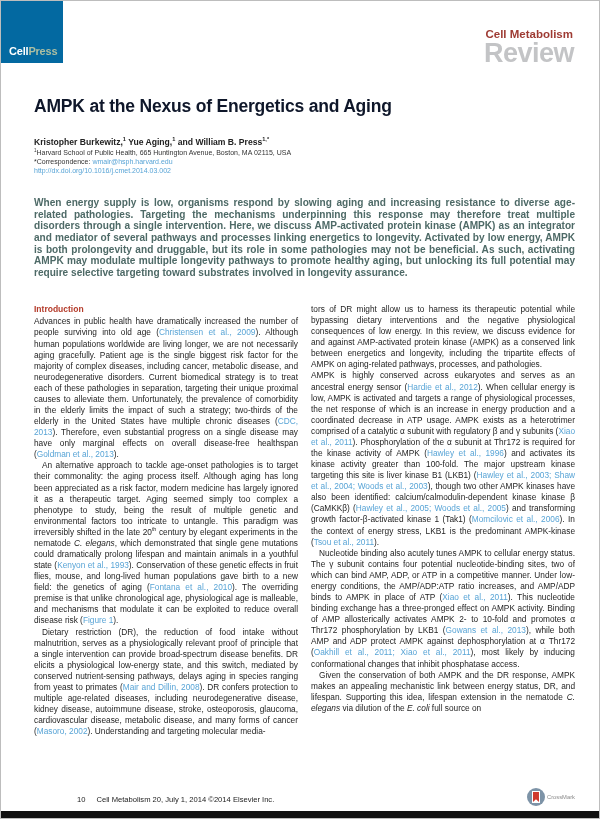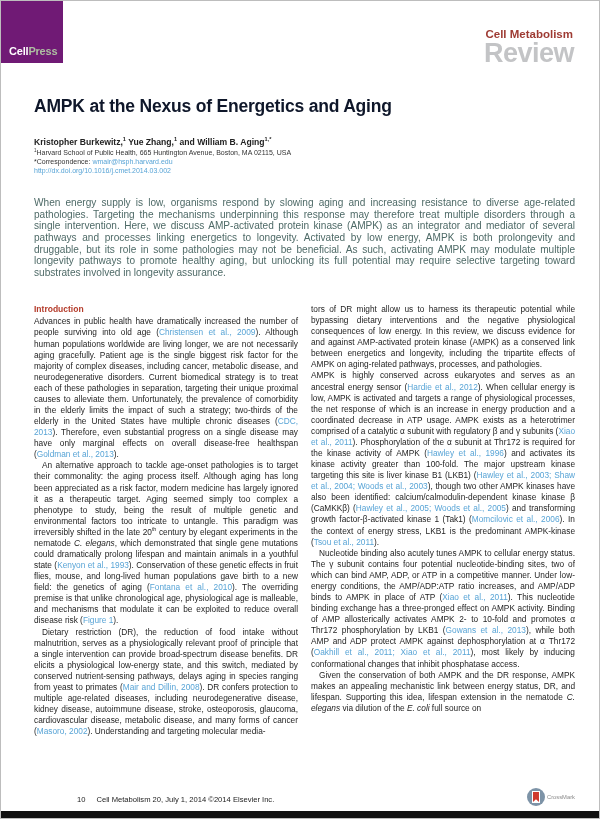--- a/index.html
+++ b/index.html
@@ -4,21 +4,21 @@
 <style>
   * { margin:0; padding:0; box-sizing:border-box; }
   html,body { width:600px; height:819px; background:#ffffff; }
   body { font-family:"Liberation Sans","DejaVu Sans",sans-serif; }
   .page {
     position:relative; width:600px; height:819px; background:#fff;
     border:1px solid #bdbdbd; overflow:hidden;
   }
   .logo {
     position:absolute; left:0; top:0; width:62px; height:62px;
-    background:#701a75; color:#fff;
+    background:#0369a1; color:#fff;
     display:flex; align-items:flex-end; padding:0 0 6px 8px;
     font-size:11px; font-weight:bold; letter-spacing:-0.2px;
   }
   .logo .press { color:#aebfa2; font-weight:bold; }
   .journal {
     position:absolute; right:26px; top:27px;
     color:#9e3b33; font-weight:bold; font-size:11.5px; text-align:center;
   }
   .review {
     position:absolute; right:25px; top:37px;
@@ -27,21 +27,21 @@
   .title {
     position:absolute; left:33px; top:95px; width:540px;
     font-size:17.5px; font-weight:bold; color:#0f172a; letter-spacing:-0.2px;
   }
   .authors { position:absolute; left:33px; top:136px; font-size:8.6px; font-weight:bold; color:#222; }
   .affil   { position:absolute; left:33px; top:148px; font-size:7px; color:#333; }
   .corr    { position:absolute; left:33px; top:157px; font-size:7px; color:#333; }
   .doi     { position:absolute; left:33px; top:166px; font-size:7px; }
   .abstract {
     position:absolute; left:33px; top:196px; width:541px;
-    font-size:10.1px; font-weight:normal; color:#4e6a67;
+    font-size:10.1px; font-weight:bold; color:#4e6a67;
     line-height:1.155; text-align:justify;
   }
   .columns {
     position:absolute; left:33px; top:303px; width:541px; height:489px;
     display:flex; gap:13px; overflow:hidden;
   }
   .col { width:264px; font-size:8.3px; line-height:1.337; color:#1e1e1e; text-align:justify; }
   .sec-heading { color:#b43b2a; font-weight:bold; font-size:8.5px; text-align:left; margin:9px 0 1px 0; }
   .col .sec-heading:first-child { margin-top:0; }
   .para { margin:0; }
@@ -81,21 +81,21 @@
 
   <div class="logo">
     <span><span class="cell">Cell</span><span class="press">Press</span></span>
   </div>
 
   <div class="journal">Cell Metabolism</div>
   <div class="review">Review</div>
 
   <h1 class="title">AMPK at the Nexus of Energetics and Aging</h1>
 
-  <div class="authors"><span>Kristopher Burkewitz,</span><sup>1</sup><span> Yue Zhang,</span><sup>1</sup><span> and William B. Aging</span><sup>1,*</sup></div>
+  <div class="authors"><span>Kristopher Burkewitz,</span><sup>1</sup><span> Yue Aging,</span><sup>1</sup><span> and William B. Press</span><sup>1,*</sup></div>
   <div class="affil"><sup>1</sup><span>Harvard School of Public Health, 665 Huntington Avenue, Boston, MA 02115, USA</span></div>
   <div class="corr"><span>*Correspondence: </span><span class="link">wmair@hsph.harvard.edu</span></div>
   <div class="doi"><span class="link">http://dx.doi.org/10.1016/j.cmet.2014.03.002</span></div>
 
   <div class="abstract">When energy supply is low, organisms respond by slowing aging and increasing resistance to diverse age-related pathologies. Targeting the mechanisms underpinning this response may therefore treat multiple disorders through a single intervention. Here, we discuss AMP-activated protein kinase (AMPK) as an integrator and mediator of several pathways and processes linking energetics to longevity. Activated by low energy, AMPK is both prolongevity and druggable, but its role in some pathologies may not be beneficial. As such, activating AMPK may modulate multiple longevity pathways to promote healthy aging, but unlocking its full potential may require selective targeting toward substrates involved in longevity assurance.</div>
 
   <div class="columns">
     <div class="col">
         <div class="sec-heading">Introduction</div>
         <div class="para"><span>Advances in public health have dramatically increased the number of people surviving into old age (</span><span class="link">Christensen et al., 2009</span><span>). Although human populations worldwide are living longer, we are not necessarily aging gracefully. Patient age is the single biggest risk factor for the majority of complex diseases, including cancer, metabolic disease, and neurodegenerative disorders. Current biomedical strategy is to treat each of these pathologies in separation, targeting their unique proximal causes to alleviate them. Unfortunately, the prevalence of comorbidity in the elderly limits the impact of such a strategy; two-thirds of the elderly in the United States have multiple chronic diseases (</span><span class="link">CDC, 2013</span><span>). Therefore, even substantial progress on a single disease may have only marginal effects on overall disease-free healthspan (</span><span class="link">Goldman et al., 2013</span><span>).</span></div>

